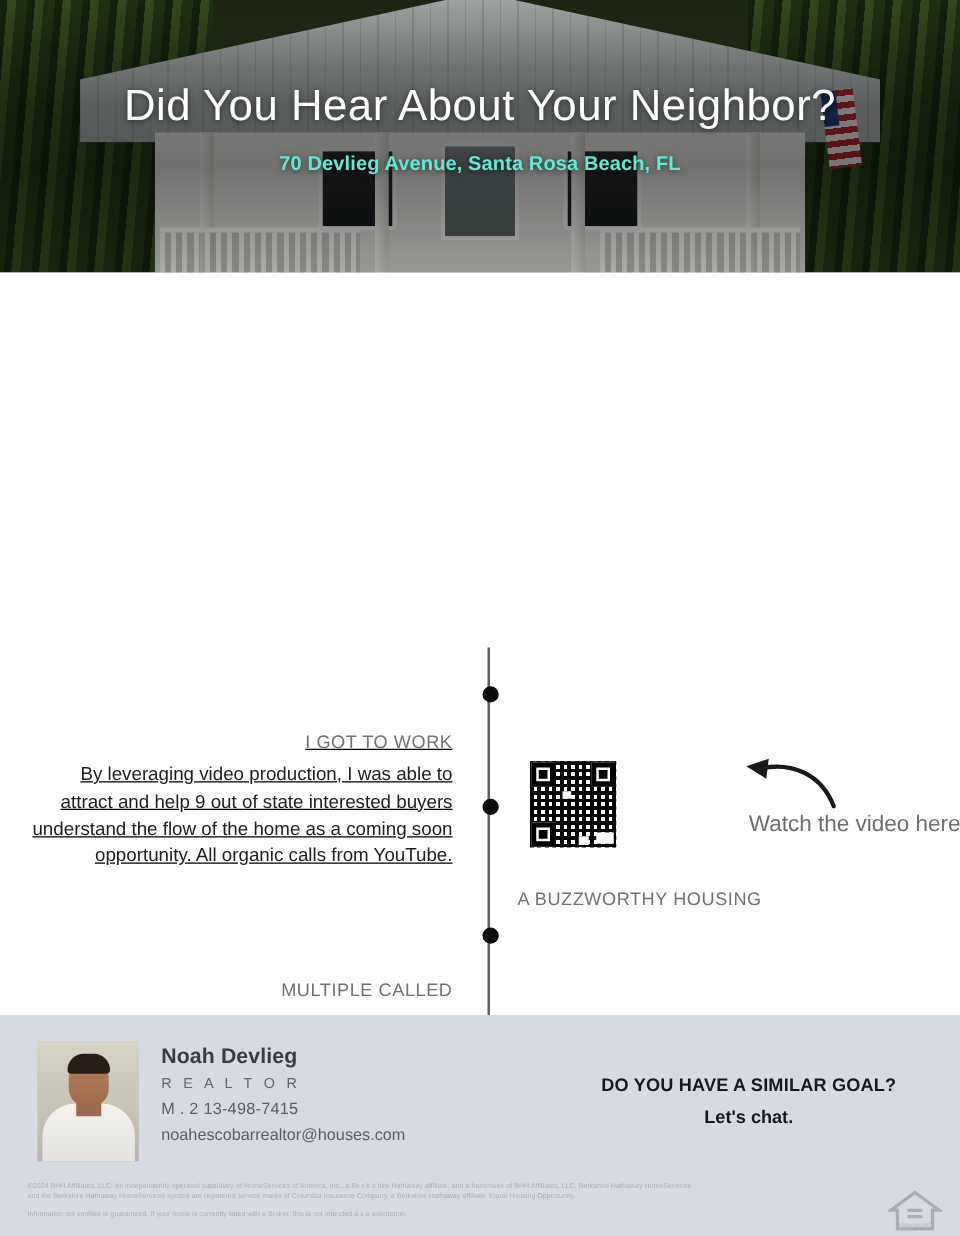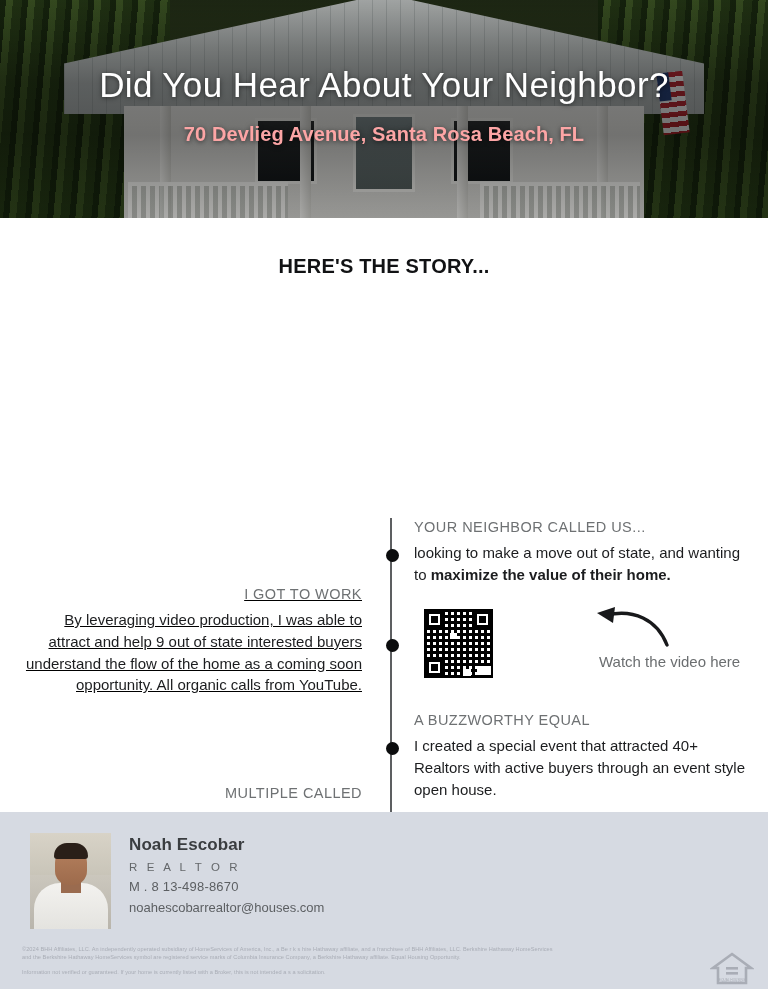--- a/index.html
+++ b/index.html
@@ -90,21 +90,21 @@
     position: absolute; left: 0; right: 0; top: 66px;
     text-align: center; color: #fff;
   }
   .hero-title {
     font-size: 35px; font-weight: 300; letter-spacing: .4px;
     line-height: 1.1; color: #ffffff;
     text-shadow: 0 1px 5px rgba(0,0,0,.55);
   }
   .hero-sub {
     margin-top: 18px;
-    font-size: 20px; font-weight: 700; letter-spacing: .1px; color: #fca5a5;
+    font-size: 16px; font-weight: 700; letter-spacing: .1px; color: #5eead4;
     text-shadow: 0 1px 5px rgba(0,0,0,.6);
   }
 
   
   .body-wrap { position: relative; width: 768px; height: 594px; background: #fff; }
   .story-head {
     text-align: center; padding-top: 37px;
     font-size: 20px; font-weight: 700; color: #111214; letter-spacing: .2px;
   }
 
@@ -148,21 +148,21 @@
   .qr .fq.bl { left: 1px; bottom: 1px; }
   .qr .qz { position:absolute; background:#fff; }
   .qr .qz.a { right: 2px; bottom: 3px; width: 14px; height: 9px; }
   .qr .qz.b { right: 22px; bottom: 2px; width: 8px; height: 7px; }
   .qr .qz.c { left: 26px; top: 24px; width: 7px; height: 6px; }
 
   .watch-wrap { position: relative; margin-left: 24px; width: 190px; height: 69px; }
   .arrow-svg { position: absolute; left: 76px; top: -4px; }
   .watch-label {
     position: absolute; left: 82px; bottom: 8px;
-    font-size: 15px; color: #6b6e70; white-space: nowrap;
+    font-size: 18px; color: #6b6e70; white-space: nowrap;
   }
 
   
   .footer {
     position: absolute; left: 0; top: 812px; width: 768px; height: 177px;
     background: #d6dae2;
   }
   .agent { position: absolute; left: 30px; top: 21px; display: flex; gap: 18px; }
   .headshot {
     width: 81px; height: 96px; overflow: hidden; position: relative;
@@ -236,34 +236,29 @@
     </div>
     <div class="hero-scrim"></div>
     <div class="hero-text">
       <div class="hero-title">Did You Hear About Your Neighbor?</div>
       <div class="hero-sub">70 Devlieg Avenue, Santa Rosa Beach, FL</div>
     </div>
   </div>
 
   <div class="body-wrap">
 
-    <div class="story-head">HERE'S THE STORY...</div>
 
     <div class="timeline"></div>
     <div class="dot" style="top:331px"></div>
     <div class="dot" style="top:421px"></div>
     <div class="dot" style="top:524px"></div>
     <div class="dot" style="top:596px"></div>
     <div class="dot" style="top:661px"></div>
     <div class="dot" style="top:750px"></div>
 
-    <div class="block right" style="left:414px; top:301px; width:336px;">
-      <div class="b-label">YOUR NEIGHBOR CALLED US...</div>
-      <div class="b-text"><span>looking to make a move out of state, and wanting to </span><b>maximize the value of their home.</b></div>
-    </div>
 
     <div class="block left" style="left:20px; top:368px; width:342px;text-decoration:underline;">
       <div class="b-label">I GOT TO WORK</div>
       <div class="b-text">By leveraging video production, I was able to attract and help 9 out of state interested buyers understand the flow of the home as a coming soon opportunity. All organic calls from YouTube.</div>
     </div>
 
     <div class="qr-row">
       <div class="qr">
         <span class="fq tl"></span>
         <span class="fq tr"></span>
@@ -275,22 +270,21 @@
       <div class="watch-wrap">
         <svg class="arrow-svg" width="78" height="42" viewBox="0 0 78 42">
           <path d="M74 40 C64 14, 40 4, 14 10" stroke="#18191b" stroke-width="3.4" fill="none" stroke-linecap="round"></path>
           <path d="M4 8 L22 2 L20 18 Z" fill="#18191b"></path>
         </svg>
         <div class="watch-label">Watch the video here</div>
       </div>
     </div>
 
     <div class="block right" style="left:414px; top:494px; width:336px;">
-      <div class="b-label">A BUZZWORTHY EQUAL</div>
-      <div class="b-text">I created a special event that attracted 40+ Realtors with active buyers through an event style open house.</div>
+      <div class="b-label">A BUZZWORTHY HOUSING</div>
     </div>
 
     <div class="block left" style="left:40px; top:567px; width:322px;">
       <div class="b-label">MULTIPLE CALLED</div>
       <div class="b-text">After the launch event and several open houses, we received 3 offers.</div>
     </div>
 
     <div class="block right" style="left:414px; top:616px; width:336px;">
       <div class="b-label">MASTERFUL NEGOTIATION</div>
       <div class="b-text">The seller wanted to stay in the house until mid-June so we negotiated a longer closing period while continuing to uphold a high purchase price.</div>
@@ -307,27 +301,31 @@
     <div class="agent">
       <div class="headshot">
         <span class="hs-sky"></span>
         <span class="hs-sand"></span>
         <span class="hs-shirt"></span>
         <span class="hs-neck"></span>
         <span class="hs-face"></span>
         <span class="hs-hair"></span>
       </div>
       <div class="agent-info">
-        <div class="agent-name">Noah Escobar</div>
+        <div class="agent-name">Noah Devlieg</div>
         <div class="agent-role">R E A L T O R</div>
-        <div class="agent-phone">M . 8 13-498-8670</div>
+        <div class="agent-phone">M . 2 13-498-7415</div>
         <div class="agent-email">noahescobarrealtor@houses.com</div>
       </div>
     </div>
 
+    <div class="cta">
+      <div class="cta-1">DO YOU HAVE A SIMILAR GOAL?</div>
+      <div class="cta-2">Let's chat.</div>
+    </div>
 
     <div class="legal">
       <div class="legal-line">©2024 BHH Affiliates, LLC. An independently operated subsidiary of HomeServices of America, Inc., a Be r k s hire Hathaway affiliate, and a franchisee of BHH Affiliates, LLC. Berkshire Hathaway HomeServices</div>
       <div class="legal-line">and the Berkshire Hathaway HomeServices symbol are registered service marks of Columbia Insurance Company, a Berkshire Hathaway affiliate. Equal Housing Opportunity.</div>
       <div class="legal-line gap">Information not verified or guaranteed. If your home is currently listed with a Broker, this is not intended a s a solicitation.</div>
     </div>
 
     <svg class="eho" viewBox="0 0 44 40">
       <path d="M22 6 L41 20 L36 20 L36 35 L8 35 L8 20 L3 20 Z" fill="none" stroke="#a9adb6" stroke-width="2.6"></path>
       <rect x="16" y="19" width="12" height="2.6" fill="#a9adb6"></rect>

